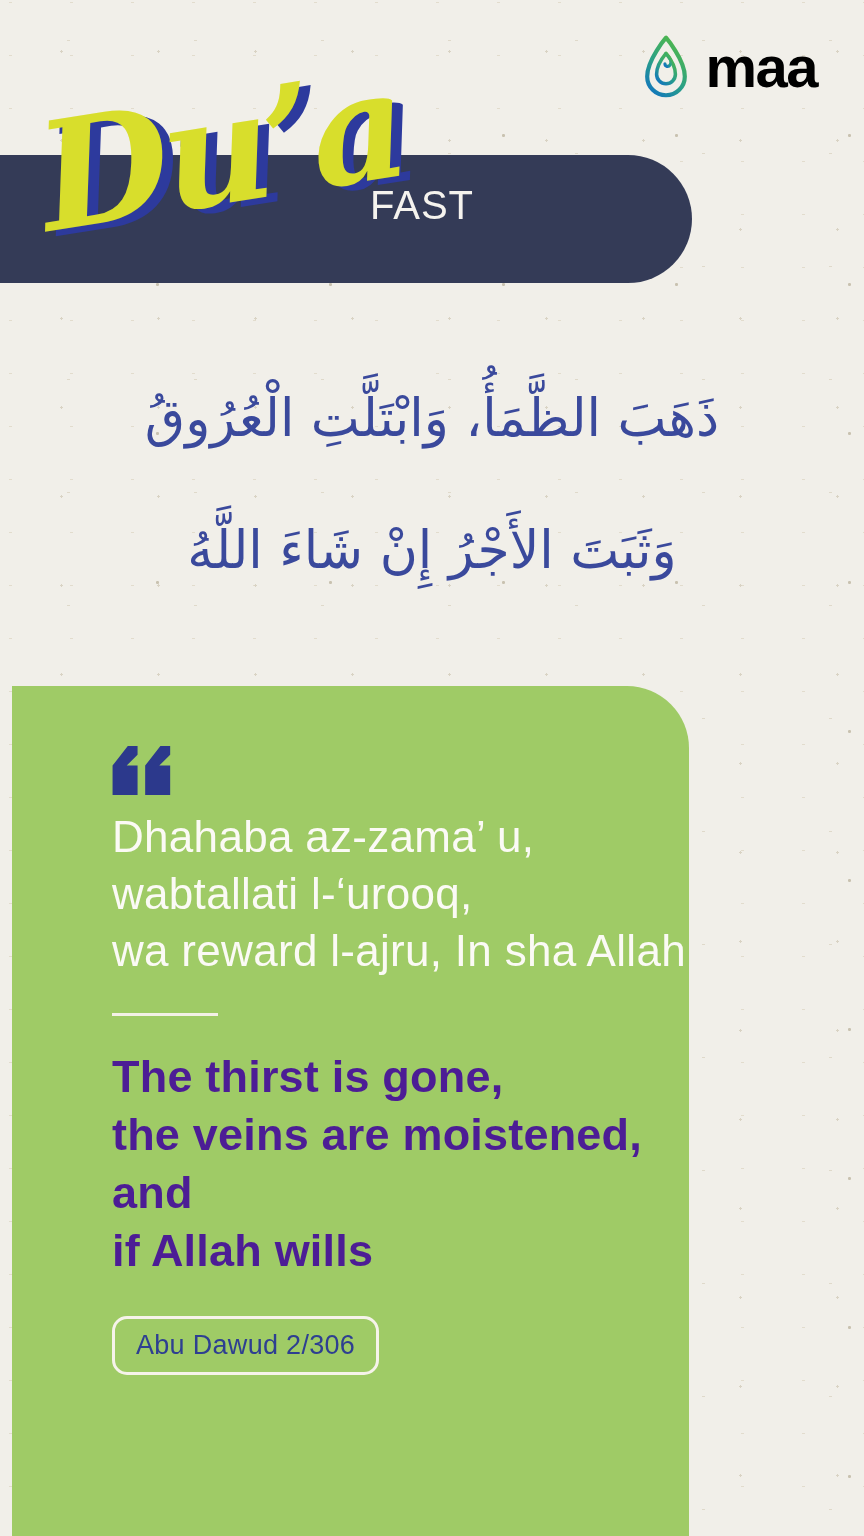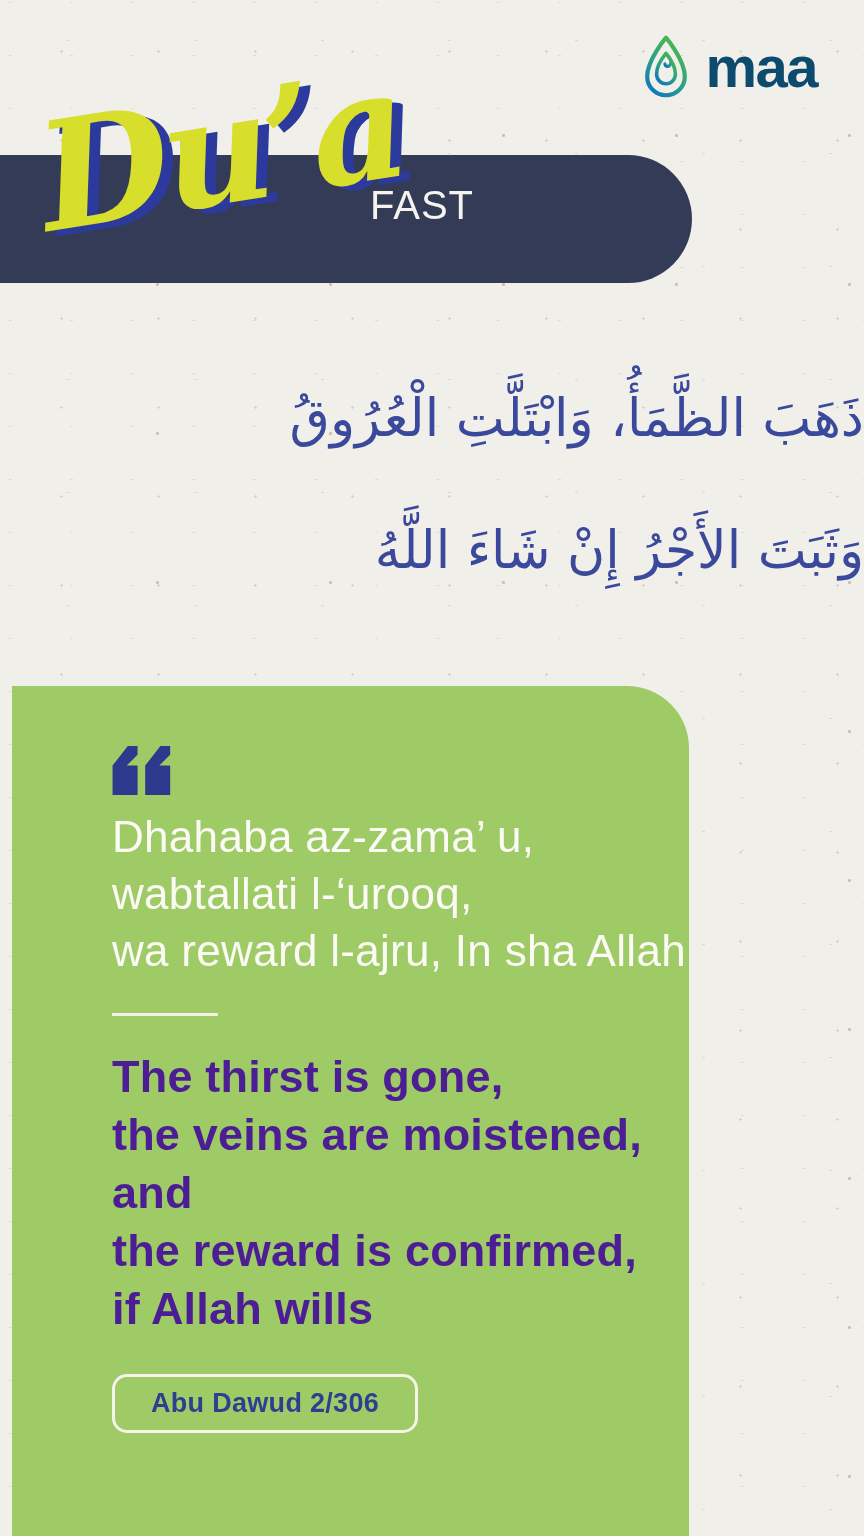--- a/index.html
+++ b/index.html
@@ -11,43 +11,43 @@
       radial-gradient(#e2dccd 1px, transparent 1.1px),
       radial-gradient(#c9c2b0 1.5px, transparent 1.6px),
       radial-gradient(#dfd9ca 1px, transparent 1.1px);
     background-size:97px 89px, 61px 53px, 173px 149px, 127px 113px;
     background-position:13px 7px, 41px 29px, 71px 61px, 5px 97px;
     font-family:"Liberation Sans", sans-serif;
   }
   
   .logo-row{position:absolute;top:34px;right:47px;display:flex;align-items:center;gap:16px;}
   .droplet{width:46px;height:66px;display:block;}
-  .logo-text{font-weight:700;font-size:58px;letter-spacing:-1.5px;color:#0c4a6e;line-height:1;}
+  .logo-text{font-weight:700;font-size:58px;letter-spacing:-1.5px;color:#000000;line-height:1;}
   
   .banner{position:absolute;left:0;top:155px;width:692px;height:128px;background:#343b57;border-radius:0 64px 64px 0;}
   .script-word{
     position:absolute;left:52px;top:-52px;
     font-family:"DejaVu Serif", serif;font-style:italic;font-weight:700;
     font-size:150px;line-height:1;color:#d8de2c;
     transform:rotate(-9deg);transform-origin:left bottom;
     text-shadow:10px 6px 0 #2d3a9d;
     letter-spacing:-6px;
   }
   .banner-title{position:absolute;left:370px;top:27px;color:#f5f3ee;font-size:40px;line-height:46px;letter-spacing:1px;font-weight:400;}
   
-  .arabic{position:absolute;top:352px;left:0;width:864px;direction:rtl;
+  .arabic{position:absolute;top:352px;left:0;width:864px;text-align:center;direction:rtl;
     font-family:"DejaVu Sans", sans-serif;color:#3a499c;font-size:52px;line-height:132px;}
   
   .card{position:absolute;left:12px;top:686px;width:677px;height:850px;background:#9fcb66;border-top-right-radius:62px;box-sizing:border-box;padding-left:100px;}
   .quote-icon{display:block;margin-top:60px;width:62px;height:50px;}
   .translit{margin-top:12px;color:#fbfaf5;font-size:44px;line-height:57px;font-weight:400;letter-spacing:0.3px;}
   .divider{margin-top:34px;width:106px;height:3px;background:#f3f1e7;border:none;}
   .translation{margin-top:32px;color:#4c1d95;font-size:45px;line-height:58px;font-weight:700;letter-spacing:0.2px;}
-  .badge{display:inline-block;margin-top:36px;padding:11px 36px;border:3px solid #f6f3ea;border-radius:15px;
-    color:#2e3f91;font-size:27px;font-weight:700;letter-spacing:0.3px;}
+  .badge{display:inline-block;margin-top:36px;padding:11px 21px;border:3px solid #f6f3ea;border-radius:15px;
+    color:#2e3f91;font-size:27px;font-weight:400;letter-spacing:0.3px;}
 </style>
 </head>
 <body>
 
 <div class="logo-row">
   <svg class="droplet" viewBox="0 0 44 62" aria-hidden="true">
     <defs>
       <linearGradient id="dropg" x1="0.75" y1="0" x2="0.15" y2="1">
         <stop offset="0" stop-color="#52b848"></stop>
         <stop offset="0.55" stop-color="#2aa186"></stop>
@@ -83,18 +83,17 @@
     <div>Dhahaba az-zama’ u,</div>
     <div>wabtallati l-‘urooq,</div>
     <div>wa reward l-ajru, In sha Allah</div>
   </div>
 
   <div class="divider"></div>
 
   <div class="translation">
     <div>The thirst is gone,</div>
     <div>the veins are moistened, and</div>
-    <div>the reward is confirmed,</div>
     <div>if Allah wills</div>
   </div>
 
   <div class="badge">Abu Dawud 2/306</div>
 </section>
 
 </body></html>

